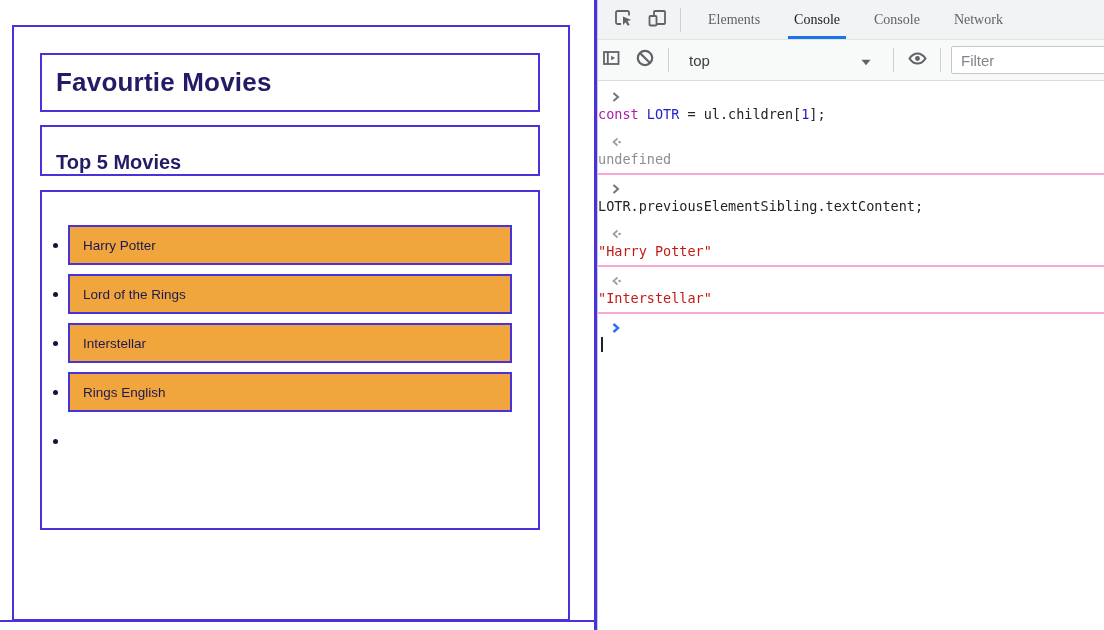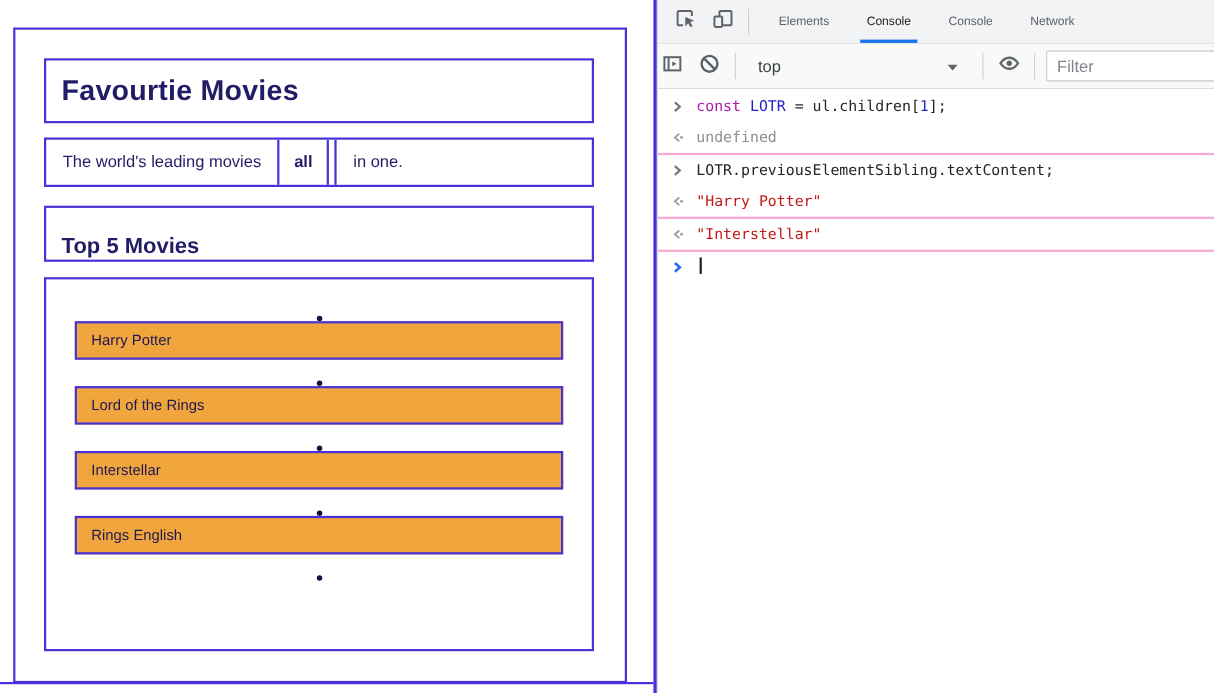--- a/index.html
+++ b/index.html
@@ -24,40 +24,40 @@
   .page-title { font-size:26px; font-weight:bold; letter-spacing:.2px; }
   .tagline-box { height:45px; margin-bottom:17px; display:flex; align-items:stretch; font-size:15px; }
   .tag-seg1 { display:flex; align-items:center; padding:0 15px; }
   .tag-all  { display:flex; align-items:center; padding:0 13px; font-weight:bold;
               border-left:2px solid #4733d9; border-right:2px solid #4733d9; }
   .tag-seg2 { display:flex; align-items:center; padding-left:15px; margin-left:5px;
               border-left:2px solid #4733d9; }
   .section-box { height:51px; margin-bottom:14px; display:flex; align-items:flex-end; padding-left:14px; }
   .section-title { font-size:20px; font-weight:bold; }
   .list-box { height:340px; padding-top:33px; }
-  .movie-row { display:flex; align-items:center; height:40px; margin-bottom:19px;flex-direction:column; }
+  .movie-row { display:flex; align-items:center; height:40px; margin-bottom:9px; }
   .bullet-col { width:26px; display:flex; justify-content:center; flex-shrink:0; }
   .dot { width:5px; height:5px; border-radius:50%; background:#16123f; }
   .movie-box {
     width:444px; height:40px; background:#f0a53d; border:2px solid #4733d9;
     display:flex; align-items:center; padding-left:13px; font-size:13.5px; color:#1d1950;
   }
 
   
   .devtools { flex:1; display:flex; flex-direction:column; border-left:1px solid #c9c9c9; background:#fff; min-width:0; }
   .tab-bar {
     height:40px; background:#f1f3f4; display:flex; align-items:center;
     border-bottom:1px solid #e3e3e3; padding-left:12px; flex-shrink:0; white-space:nowrap;
   }
   .icon-btn { width:26px; height:26px; display:flex; align-items:center; justify-content:center; flex-shrink:0; }
   .vsep { width:1px; height:24px; background:#d0d0d0; margin:0 10px; flex-shrink:0; }
   .tabs { display:flex; height:100%; }
   .tab {
-    display:flex; align-items:center; padding:0 17px; font-size:11px; color:#5f6368;
-    position:relative; height:100%; cursor:default; white-space:nowrap;
+    display:flex; align-items:center; padding:0 17px; font-size:14px; color:#5f6368;
+    position:relative; height:100%; cursor:default; white-space:nowrap;font-family:Liberation Serif, serif;
   }
   .tab.active { color:#202124; }
   .tab.active::after { content:""; position:absolute; left:11px; right:11px; bottom:0; height:3px; background:#1a73e8; }
   .gap8 { width:8px; flex-shrink:0; }
 
   .console-toolbar {
     height:41px; background:#f8f9f9; display:flex; align-items:center;
     border-bottom:1px solid #dadce0; padding-left:0; flex-shrink:0;
   }
   .frame-selector {
@@ -67,21 +67,21 @@
   .filter-input {
     flex:1; height:28px; border:1px solid #c7c7c7; background:#fff; border-radius:2px;
     font-size:15px; padding:0 9px; color:#202124; outline:none; margin-right:-8px; min-width:90px;
     font-family:"Liberation Sans", sans-serif;
   }
   .filter-input::placeholder { color:#80868b; }
 
   .console-log { flex:1; background:#fff; overflow:hidden; padding-top:2px; }
   .console-row {
     display:flex; align-items:flex-start; padding:4px 8px 4px 0;
-    font-family:"DejaVu Sans Mono", monospace; font-size:13.5px; line-height:20px; color:#242424;
+    font-family:"DejaVu Sans Mono", monospace; font-size:13.5px; line-height:20px; color:#242424;flex-direction:column;
   }
   .console-row.group-end { border-bottom:2px solid #f9a8d4; }
   .chev-col { width:35px; display:flex; justify-content:center; padding-top:3px; flex-shrink:0; }
   .msg { white-space:pre; }
   .tok-keyword { color:#aa1caa; }
   .tok-variable { color:#2222cc; }
   .tok-number { color:#2222cc; }
   .tok-plain { color:#242424; }
   .tok-string { color:#c41a16; }
   .tok-muted { color:#8e8e8e; }
@@ -92,25 +92,20 @@
 
 <div class="app">
 
   <div class="page-pane">
     <div class="body-frame">
 
       <div class="pbox title-box">
         <span class="page-title">Favourtie Movies</span>
       </div>
 
-      <div class="pbox tagline-box">
-        <span class="tag-seg1">The world's leading movies</span>
-        <span class="tag-all">all</span>
-        <span class="tag-seg2">in one.</span>
-      </div>
 
       <div class="pbox section-box">
         <span class="section-title">Top 5 Movies</span>
       </div>
 
       <div class="pbox list-box">
         <div id="movie-list">
             <div class="movie-row">
               <div class="bullet-col">
                 <div class="dot"></div>

